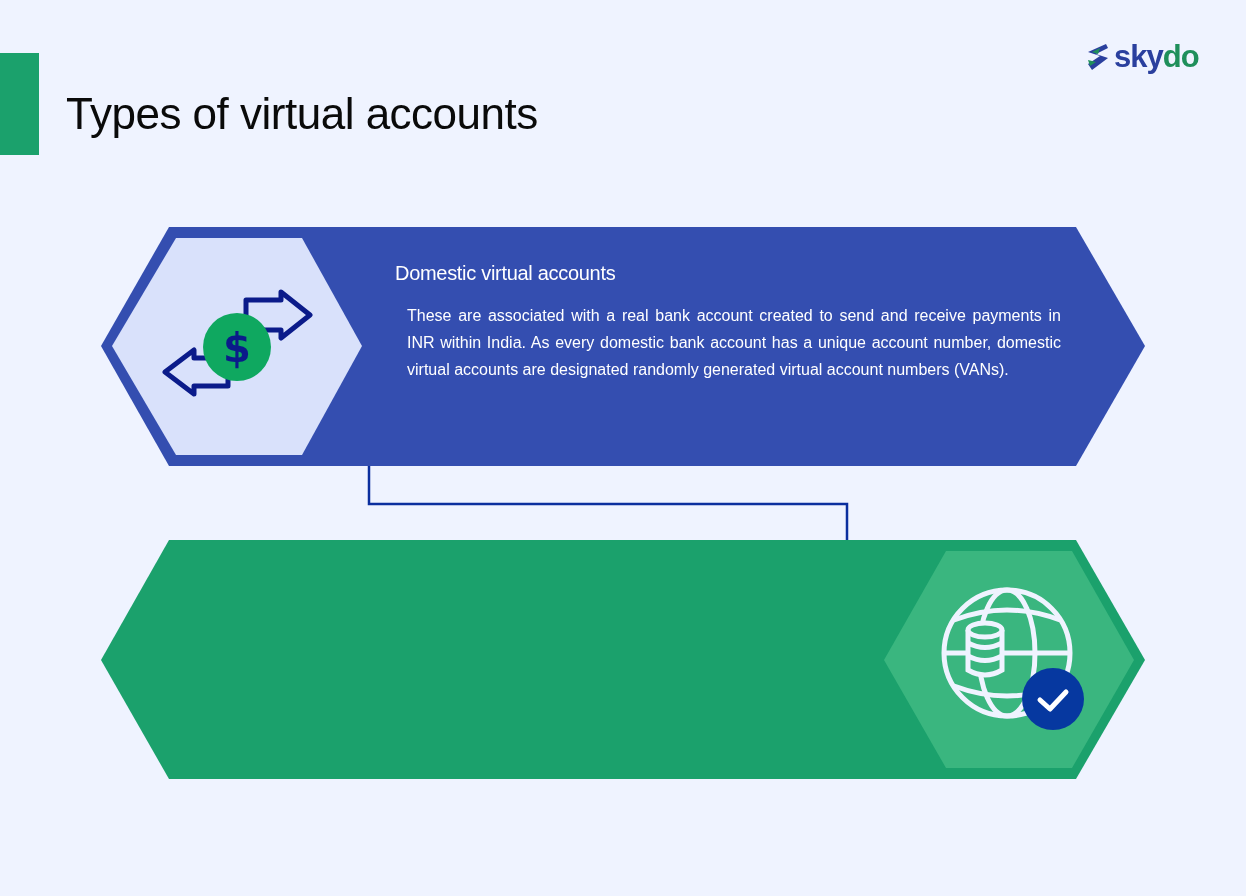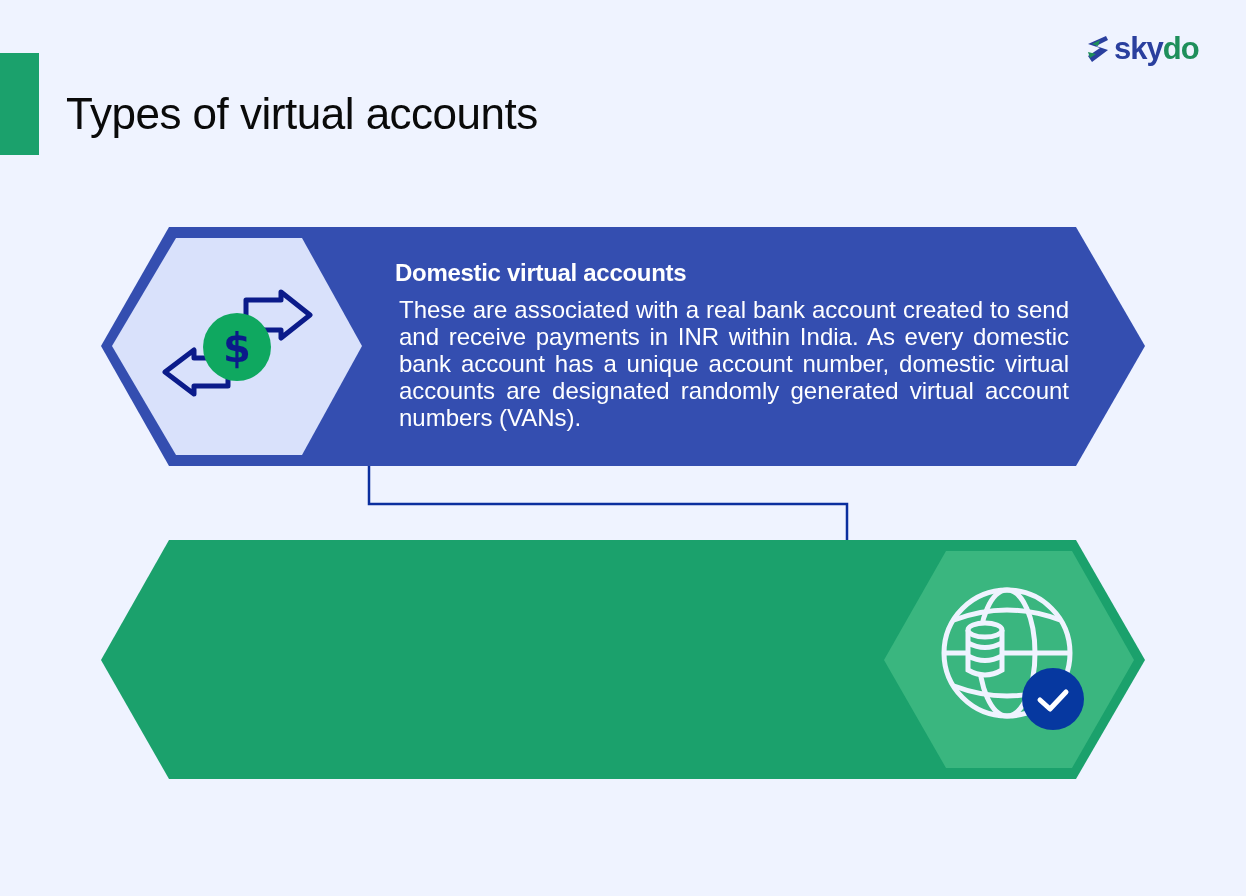--- a/index.html
+++ b/index.html
@@ -3,28 +3,28 @@
 <meta charset="utf-8">
 <style>
   html, body { margin: 0; padding: 0; }
   body {
     width: 1246px; height: 896px; position: relative; overflow: hidden;
     background: #eff3ff;
     font-family: "Liberation Sans", "DejaVu Sans", sans-serif;
   }
   .accent-bar { position: absolute; left: 0; top: 53px; width: 39px; height: 102px; background: #1ba16c; }
   .page-title { position: absolute; left: 58px; top: 78px; margin: 8px; font-size: 44px; font-weight: normal; color: #0a0a0a; letter-spacing: -0.5px; line-height: 56px; }
-  .logo { position: absolute; left: 1084px; top: 32px; display: flex; align-items: center; gap: 4px; }
+  .logo { position: absolute; left: 1084px; top: 40px; display: flex; align-items: center; gap: 4px; }
   .logo-text { font-size: 31px; font-weight: bold; letter-spacing: -1px; line-height: 34px; }
   .logo-text .sky { color: #2a3f9e; }
   .logo-text .do { color: #1f8f5b; }
   .canvas { position: absolute; left: 0; top: 0; width: 1246px; height: 896px; }
   .text-block { position: absolute; color: #ffffff; }
-  .card-title { margin: 0 0 6px 0; font-size: 24px; font-weight: bold; line-height: 34px; letter-spacing: -0.3px; }
-  .card-body { margin: 4px; font-size: 24px; line-height: 27px; text-align: justify; }
+  .card-title { margin: 0 0 6px 0; font-size: 20px; font-weight: normal; line-height: 34px; letter-spacing: -0.3px; }
+  .card-body { margin: 12px; font-size: 16px; line-height: 27px; text-align: justify; }
   .card-body .link { text-decoration: underline; color: #ffffff; cursor: pointer; }
 </style>
 </head>
 <body>
 
 <div class="accent-bar"></div>
 <h1 class="page-title">Types of virtual accounts</h1>
 
 <div class="logo">
   <svg width="26" height="30" viewBox="0 0 26 30">

